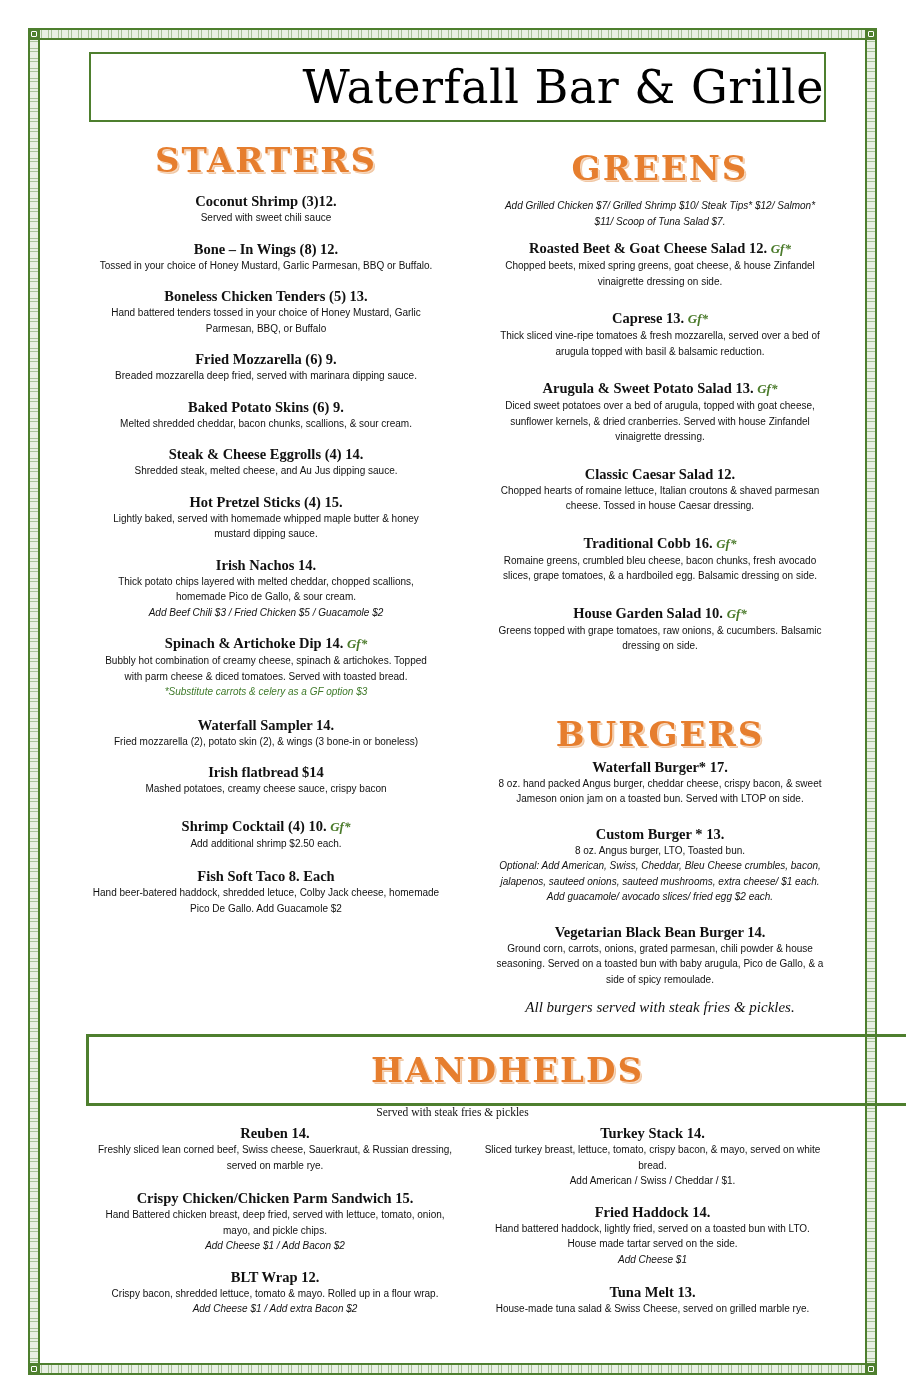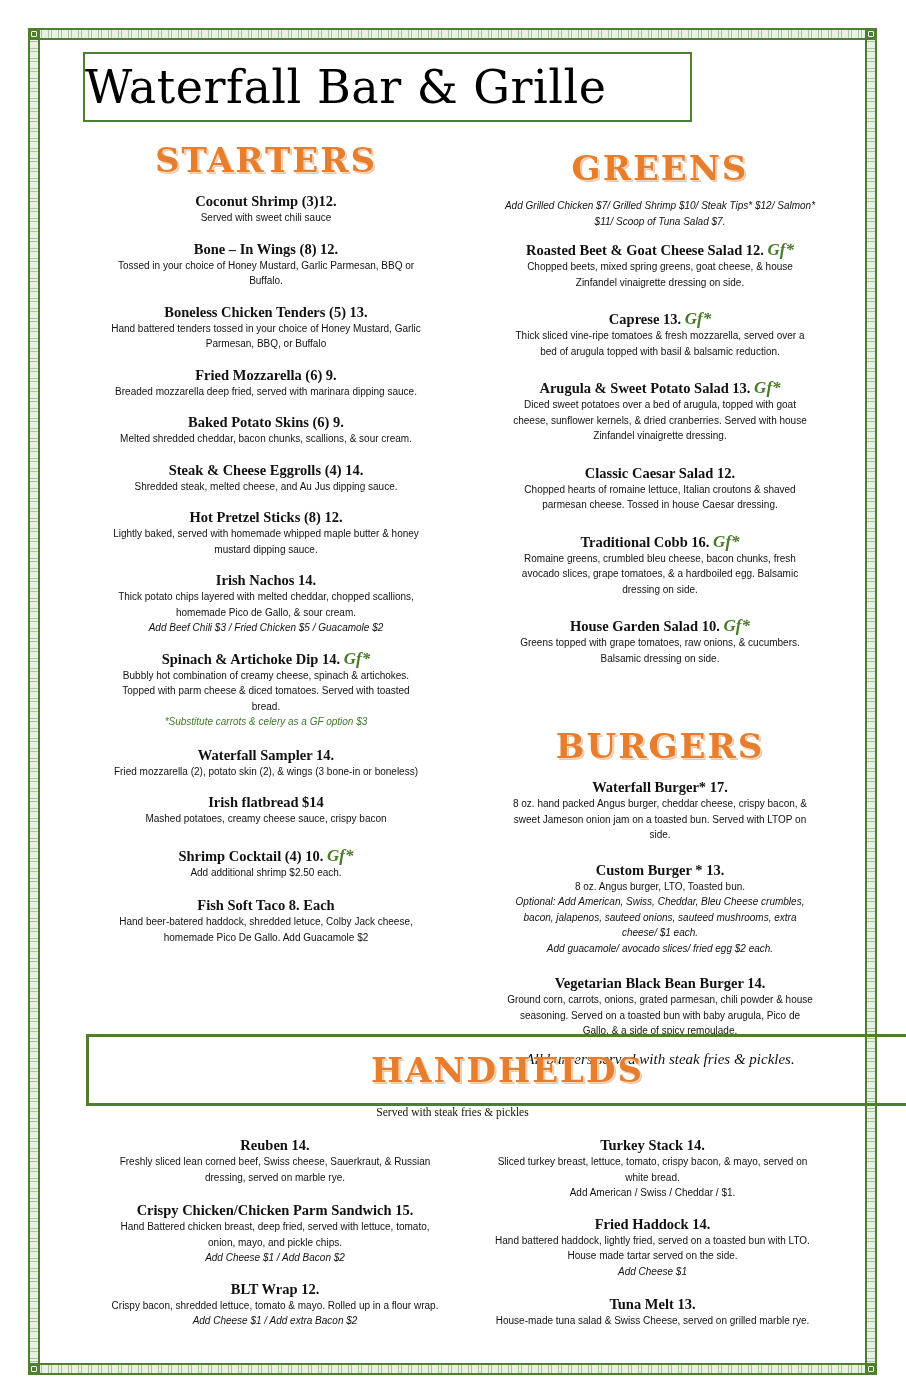--- a/index.html
+++ b/index.html
@@ -21,33 +21,33 @@
       repeating-linear-gradient(180deg, transparent 0 1px, #a9c39a 1px 2px, transparent 2px 8px, #a9c39a 8px 9px, transparent 9px 10px),
       linear-gradient(#e9f0e4,#e9f0e4);
     background-size:8px 10px, 100% 100%; background-repeat:repeat-y, no-repeat;
   }
   .frame .left { left:0; }
   .frame .right { right:0; }
   .corner { position:absolute; width:12px; height:12px; background:#4e7f2e; box-sizing:border-box; }
   .corner::after { content:""; position:absolute; left:3px; top:3px; width:6px; height:6px; border:1.5px solid #fff; box-sizing:border-box; border-radius:1px; }
   .c-tl { left:0; top:0; } .c-tr { right:0; top:0; } .c-bl { left:0; bottom:0; } .c-br { right:0; bottom:0; }
 
-  .title-box { position:absolute; left:83px; top:52px; width:609px; height:70px; border:2px solid #4e7f2e; box-sizing:border-box; display:flex; align-items:center; justify-content:flex-start; }
+  .title-box { position:absolute; left:89px; top:52px; width:737px; height:70px; border:2px solid #4e7f2e; box-sizing:border-box; display:flex; align-items:center; justify-content:flex-end; }
   .title-box h1 { margin:0; font-family:"DejaVu Serif", "Liberation Serif", serif; font-weight:normal; font-size:46px; letter-spacing:0.5px; color:#000; }
 
   .section-title { font-family:"DejaVu Serif", "Liberation Serif", serif; color:#e67e2e; font-size:34px; letter-spacing:2px; text-align:center; margin:0; font-weight:bold;
     text-shadow: 1px 1px 0 #f7d9c0, 2px 2px 0 #f0c7a4; }
 
   .col { position:absolute; text-align:center; }
   .col-left { left:96px; width:340px; top:140px; }
   .col-right { left:495px; width:330px; top:140px; }
 
-  .item { margin:12px; }
+  .item { margin:0; }
   .item-name { font-family:"Liberation Serif", "DejaVu Serif", serif; font-weight:bold; font-size:14.5px; line-height:18px; color:#111; }
-  .gf { font-family:"Liberation Serif", serif; font-style:italic; font-weight:bold; color:#4a7a2a; font-size:17px; }
+  .gf { font-family:"Liberation Serif", serif; font-style:italic; font-weight:bold; color:#4a7a2a; font-size:13px; }
   .desc { font-size:10px; line-height:15.5px; color:#111; }
   .desc.it { font-style:italic; }
   .desc.green { font-style:italic; color:#3f7a2a; }
   .serif-it { font-family:"Liberation Serif", serif; font-style:italic; font-size:15px; }
 
   .handhelds-box { position:absolute; left:86px; top:1034px; width:843px; height:72px; border:3px solid #4e7f2e; box-sizing:border-box; display:flex; align-items:center; justify-content:center; }
   .hh-sub { position:absolute; left:86px; width:733px; top:1106px; text-align:center; font-family:"Liberation Serif", serif; font-size:11.5px; }
   .hh-left { position:absolute; left:96px; width:358px; top:1124px; text-align:center; }
   .hh-right { position:absolute; left:480px; width:345px; top:1124px; text-align:center; }
 </style>
@@ -90,21 +90,21 @@
   </div>
   <div class="item" style="margin-bottom:14px;">
     <div class="item-name">Baked Potato Skins (6) 9.</div>
     <div class="desc">Melted shredded cheddar, bacon chunks, scallions, &amp; sour cream.</div>
   </div>
   <div class="item" style="margin-bottom:14px;">
     <div class="item-name">Steak &amp; Cheese Eggrolls (4) 14.</div>
     <div class="desc">Shredded steak, melted cheese, and Au Jus dipping sauce.</div>
   </div>
   <div class="item" style="margin-bottom:14px;">
-    <div class="item-name">Hot Pretzel Sticks (8) 12.</div>
+    <div class="item-name">Hot Pretzel Sticks (4) 15.</div>
     <div class="desc">Lightly baked, served with homemade whipped maple butter &amp; honey mustard dipping sauce.</div>
   </div>
   <div class="item" style="margin-bottom:14px;">
     <div class="item-name">Irish Nachos 14.</div>
     <div class="desc">Thick potato chips layered with melted cheddar, chopped scallions, homemade Pico de Gallo, &amp; sour cream.</div>
     <div class="desc it">Add Beef Chili $3 / Fried Chicken $5 / Guacamole $2</div>
   </div>
   <div class="item" style="margin-bottom:16px;">
     <div class="item-name">
       <span>Spinach &amp; Artichoke Dip 14.</span>

